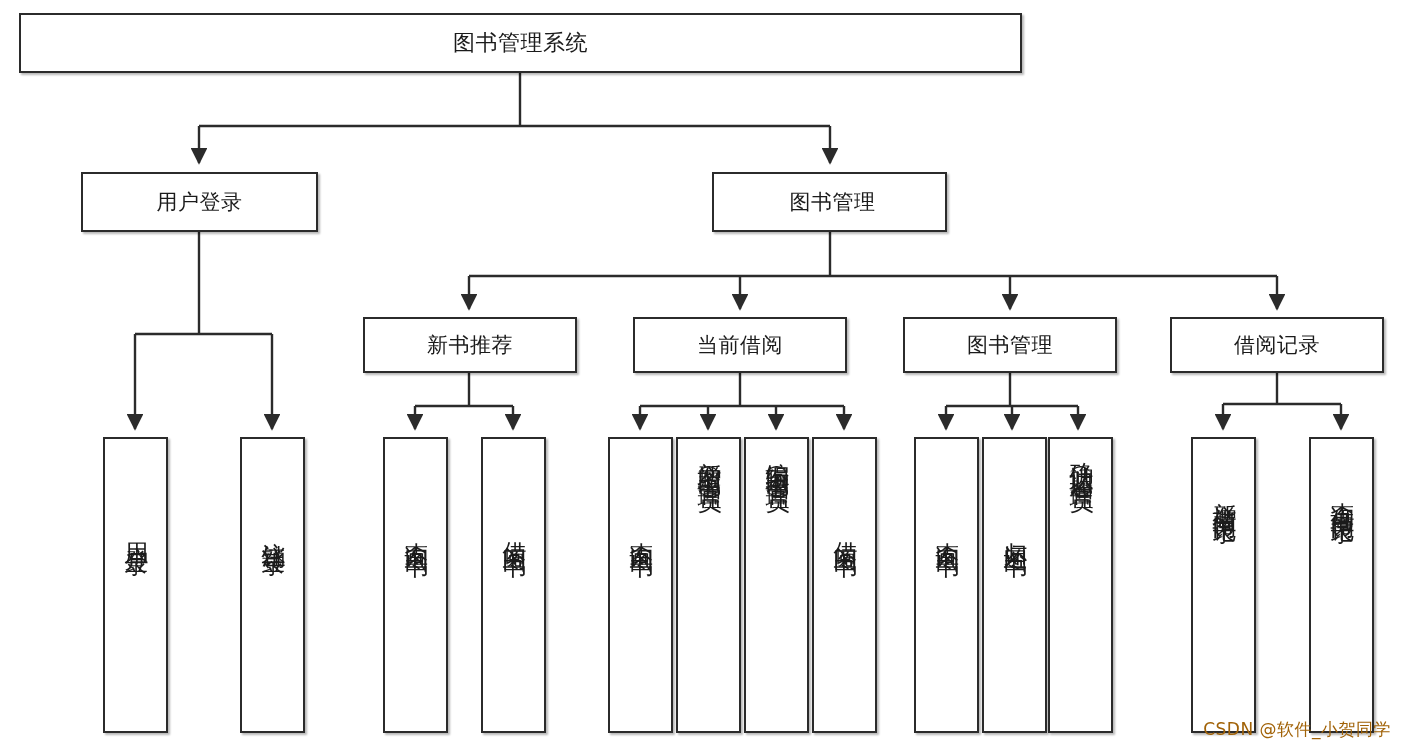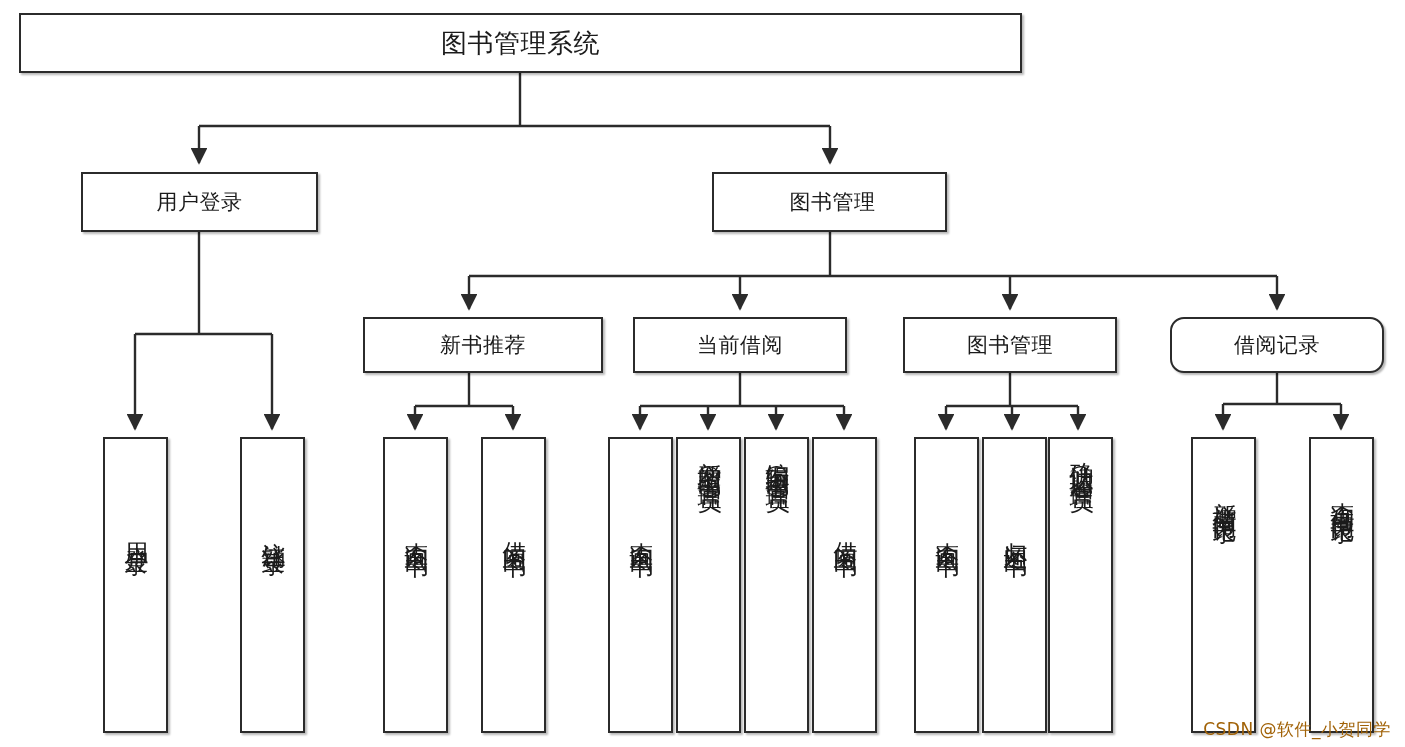--- a/index.html
+++ b/index.html
@@ -41,21 +41,21 @@
   .node .lbl {
     display: block;
     line-height: 1.18;
     letter-spacing: 0.5px;
   }
   
   .node.h .lbl {
     font-size: 21px;
     white-space: nowrap;
   }
-  .node.root .lbl { font-size: 26px; }
+  .node.root .lbl { font-size: 22px; }
   
   .node.v {
     align-items: flex-start;
     padding-top: 0;
   }
   .node.v .lbl {
     writing-mode: vertical-rl;
     text-orientation: upright;
     font-size: 24px;
     line-height: 1.16;
@@ -132,30 +132,30 @@
     <span class="lbl">图书管理系统</span>
   </div>
 
   <div class="node h" style="left:81px; top:172px; width:237px; height:60px;">
     <span class="lbl">用户登录</span>
   </div>
   <div class="node h" style="left:712px; top:172px; width:235px; height:60px;padding-left:6px;">
     <span class="lbl">图书管理</span>
   </div>
 
-  <div class="node h" style="left:363px; top:317px; width:240px; height:56px;">
+  <div class="node h" style="left:363px; top:317px; width:214px; height:56px;">
     <span class="lbl">新书推荐</span>
   </div>
   <div class="node h" style="left:633px; top:317px; width:214px; height:56px;">
     <span class="lbl">当前借阅</span>
   </div>
   <div class="node h" style="left:903px; top:317px; width:214px; height:56px;">
     <span class="lbl">图书管理</span>
   </div>
-  <div class="node h" style="left:1170px; top:317px; width:214px; height:56px;border-radius:14px;">
+  <div class="node h" style="left:1170px; top:317px; width:214px; height:56px;">
     <span class="lbl">借阅记录</span>
   </div>
 
   <div class="node v" style="left:103px; top:437px; width:65px; height:296px; padding-top:84px;">
     <span class="lbl">用户登录</span>
   </div>
   <div class="node v" style="left:240px; top:437px; width:65px; height:296px; padding-top:84px;">
     <span class="lbl">注销登录</span>
   </div>
 

